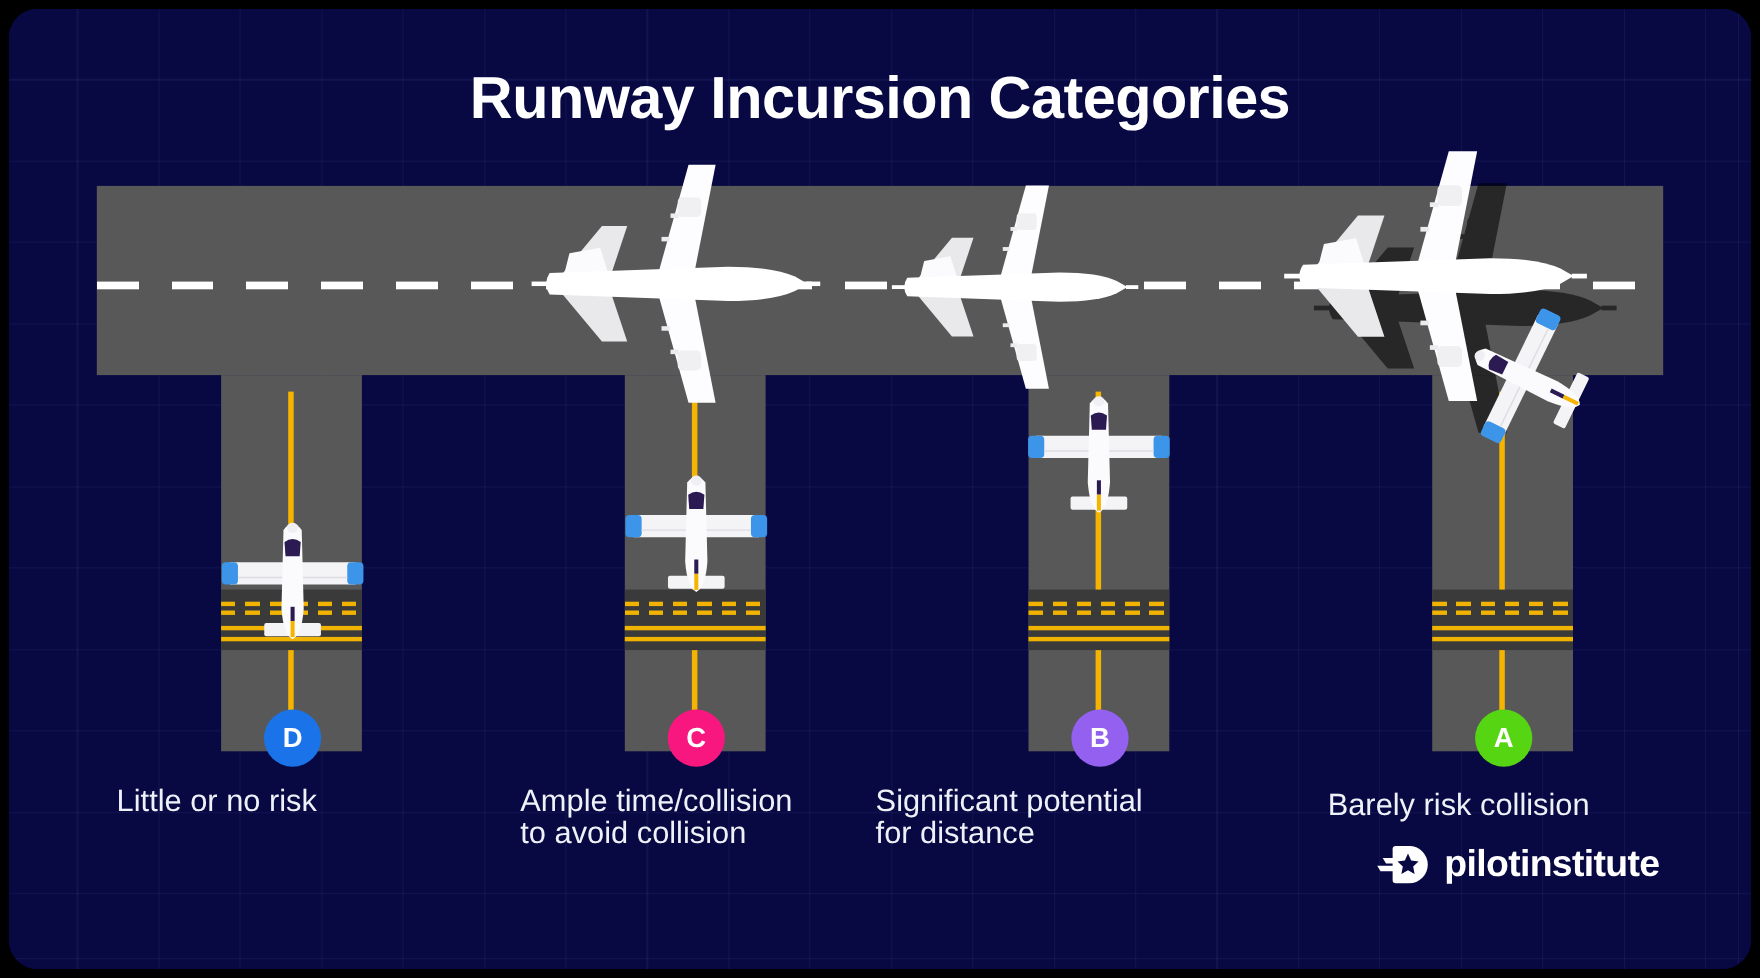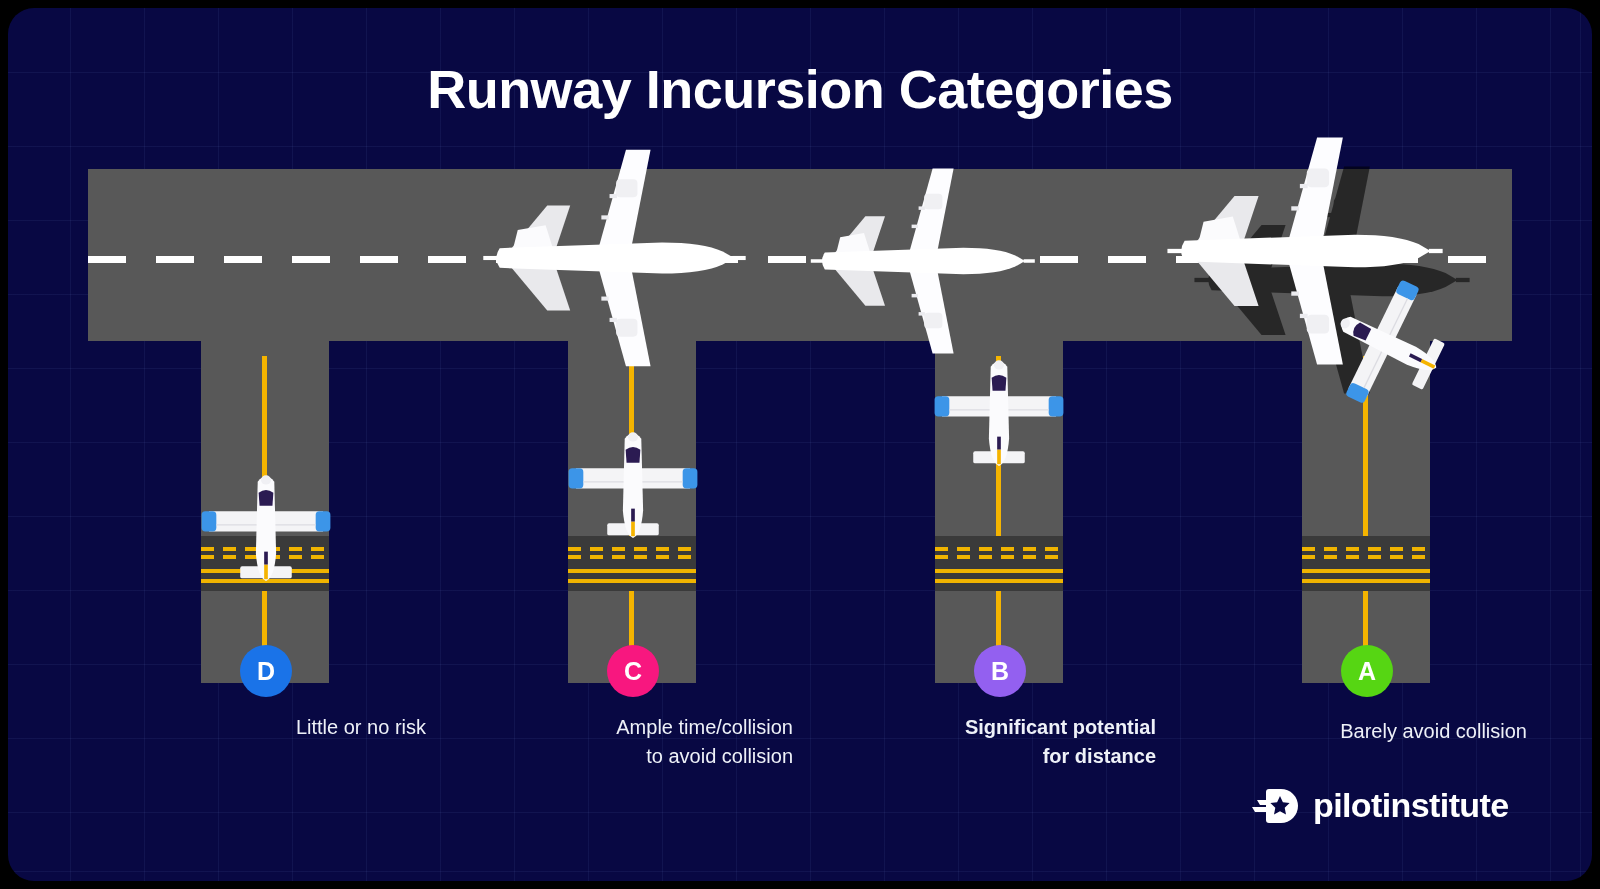--- a/index.html
+++ b/index.html
@@ -55,26 +55,26 @@
 
   
   .badge{
     position:absolute;width:52px;height:52px;border-radius:50%;
     display:flex;align-items:center;justify-content:center;
     color:#fff;font-size:25px;font-weight:600;
   }
 
   
   .caption{
-    position:absolute;color:#eef1f8;font-size:20px;line-height:29px;
-    text-align:right;font-weight:400;
-  }
-
-  
-  #logo{position:absolute;left:1243px;top:778px;display:flex;align-items:flex-end;gap:10px;}
+    position:absolute;color:#eef1f8;font-size:28px;line-height:29px;
+    text-align:left;font-weight:400;
+  }
+
+  
+  #logo{position:absolute;left:1243px;top:758px;display:flex;align-items:flex-end;gap:10px;}
   #logo .wordmark{color:#fff;font-size:34px;font-weight:700;letter-spacing:-0.6px;}
 
   .svgwrap{position:absolute;left:0;top:0;}
 </style>
 </head>
 <body>
 
 <div id="stage">
   <div id="card">
 
@@ -212,26 +212,26 @@
       <span>A</span>
     </div>
 
     <div class="caption" style="left:98px;top:705px;width:320px;">
       <div>Little or no risk</div>
     </div>
     <div class="caption" style="left:465px;top:705px;width:320px;">
       <div>Ample time/collision</div>
       <div>to avoid collision</div>
     </div>
-    <div class="caption" style="left:828px;top:705px;width:320px;font-weight:bold;">
+    <div class="caption" style="left:788px;top:705px;width:320px;">
       <div>Significant potential</div>
       <div>for distance</div>
     </div>
     <div class="caption" style="left:1199px;top:709px;width:320px;">
-      <div>Barely avoid collision</div>
+      <div>Barely risk collision</div>
     </div>
 
     <div id="logo">
       <svg width="52" height="38" viewBox="0 0 52 38">
         <path d="M1,20 L20,20 L20,25 L4,25 Z" fill="#ffffff"></path>
         <path d="M6,13 L22,13 L22,18 L9,18 Z" fill="#ffffff"></path>
         <path d="M30,2 A15,15 0 1,1 30,36 L18,36 A3,3 0 0,1 15,33 L15,5 A3,3 0 0,1 18,2 Z" fill="#ffffff"></path>
         <path d="M29,9 L31.9,15.2 L38.6,16.1 L33.7,20.8 L35,27.5 L29,24.2 L23,27.5 L24.3,20.8 L19.4,16.1 L26.1,15.2 Z" fill="#080843"></path>
       </svg>
       <span class="wordmark">pilotinstitute</span>

